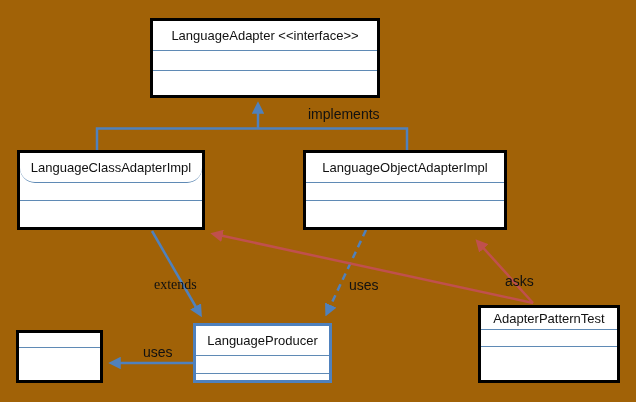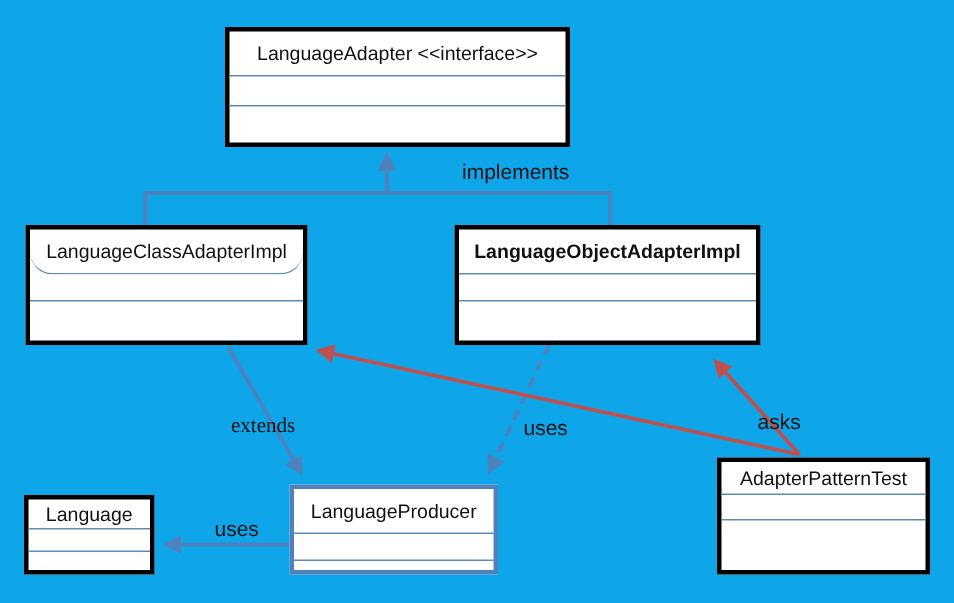--- a/index.html
+++ b/index.html
@@ -1,35 +1,35 @@
 <!DOCTYPE html>
 <html><head>
 <meta charset="utf-8">
 <style>
   html,body{margin:0;padding:0;background:#fff;}
   #canvas{
-    position:relative;width:636px;height:402px;background:#0ea5e9;overflow:hidden;
+    position:relative;width:636px;height:402px;background:#a16207;overflow:hidden;
     font-family:"Liberation Sans",sans-serif;color:#111;
   }
   #connector-layer{position:absolute;left:0;top:0;z-index:1;}
   .cls{
     position:absolute;background:#ffffff;border:3px solid #000;box-sizing:border-box;
     z-index:2;display:flex;flex-direction:column;
   }
   .cls .t{
     display:flex;align-items:center;justify-content:center;
     font-size:13px;border-bottom:1px solid #5f8ab5;box-sizing:border-box;white-space:nowrap;
   }
   .cls .m{border-bottom:1px solid #5f8ab5;box-sizing:border-box;}
   .cls .b{flex:1;}
   #box-adapter   {left:150px;top:18px; width:230px;height:80px;}
   #box-adapter .t{height:30px;}  #box-adapter .m{height:20px;}
   #box-classimpl {left:17px; top:150px;width:188px;height:80px;}
   #box-classimpl .t{height:30px;border-radius:15px;} #box-classimpl .m{height:18px;}
-  #box-objectimpl{left:303px;top:150px;width:204px;height:80px;font-weight:bold;}
+  #box-objectimpl{left:303px;top:150px;width:204px;height:80px;}
   #box-objectimpl .t{height:30px;} #box-objectimpl .m{height:18px;}
   #box-producer  {left:193px;top:323px;width:139px;height:60px;border-color:#4F81BD;}
   #box-producer .t{height:30px;} #box-producer .m{height:18px;}
   #box-language  {left:16px; top:330px;width:87px; height:53px;}
   #box-language .t{height:20px;} #box-language .m{height:15px;}
   #box-test      {left:478px;top:305px;width:142px;height:78px;}
   #box-test .t{height:22px;} #box-test .m{height:17px;}
   .lbl{position:absolute;z-index:3;font-size:14px;color:#111;white-space:nowrap;padding-left:24px;}
   #lbl-implements{left:284px;top:106px;}
   #lbl-extends   {left:130px;top:277px;font-family:Liberation Serif, serif;}
@@ -93,21 +93,20 @@
     <div class="b"></div>
   </div>
 
   <div id="box-producer" class="cls">
     <div class="t">LanguageProducer</div>
     <div class="m"></div>
     <div class="b"></div>
   </div>
 
   <div id="box-language" class="cls">
-    <div class="t">Language</div>
     <div class="m"></div>
     <div class="b"></div>
   </div>
 
   <div id="box-test" class="cls">
     <div class="t">AdapterPatternTest</div>
     <div class="m"></div>
     <div class="b"></div>
   </div>
 

